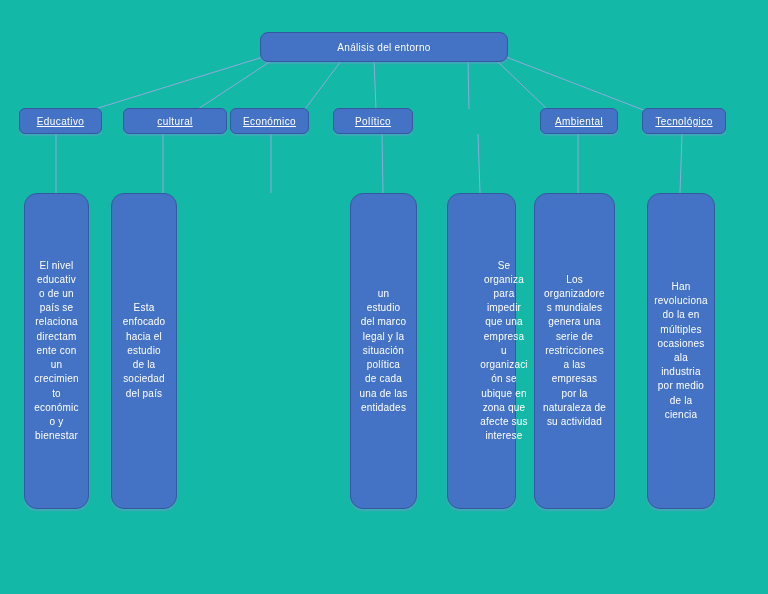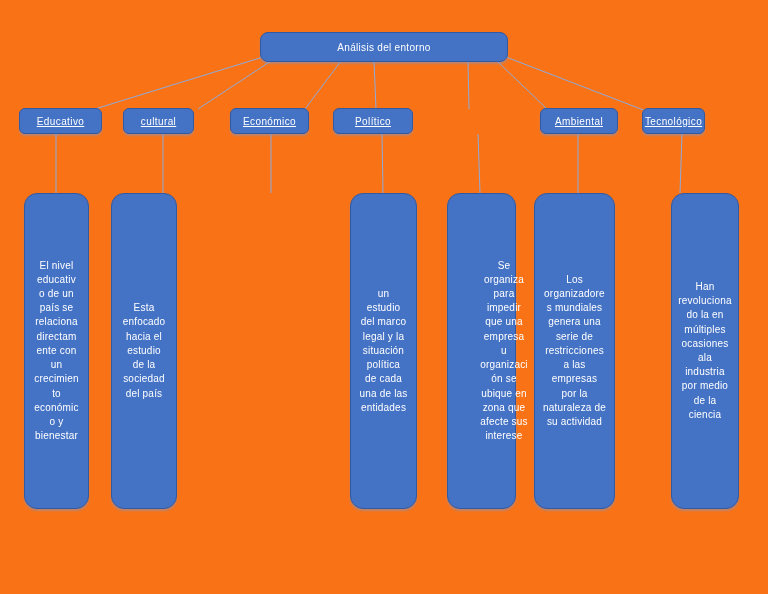--- a/index.html
+++ b/index.html
@@ -1,19 +1,19 @@
 <!DOCTYPE html>
 <html><head>
 <meta charset="utf-8">
 <style>
   html,body{margin:0;padding:0;background:#ffffff;}
   .page{
     position:relative;
     width:768px;height:594px;
-    background:#f97316;
+    background:#14b8a6;
     font-family:"Liberation Sans", sans-serif;
     overflow:hidden;
   }
   svg.connectors{position:absolute;left:0;top:0;width:768px;height:594px;}
   .node{
     position:absolute;
     background:#4472C4;
     border:1px solid #35599f;
     color:#ffffff;
     box-sizing:border-box;
@@ -31,33 +31,33 @@
     border-radius:6px;
     font-size:10px;letter-spacing:0.4px;text-decoration:underline;
   }
   .body-node{
     top:193px;height:316px;
     border-radius:13px;
     font-size:10px;line-height:14.2px;letter-spacing:0.2px;
   }
   .body-node .txt{white-space:pre-line;}
   .h1{left:19px;width:83px;}
-  .h2{left:123px;width:71px;}
+  .h2{left:123px;width:104px;}
   .h3{left:230px;width:79px;}
   .h4{left:333px;width:80px;}
   .h5{left:432px;width:81px;}
   .h6{left:540px;width:78px;}
-  .h7{left:642px;width:63px;justify-content:center;}
+  .h7{left:642px;width:84px;justify-content:center;}
   .b1{left:24px;width:65px;}
   .b2{left:111px;width:66px;justify-content:center;}
   .b3{left:242px;width:56px;}
   .b4{left:350px;width:67px;}
   .b5{left:447px;width:69px;padding-left:45px;}
   .b6{left:534px;width:81px;}
-  .b7{left:647px;width:68px;margin-left:24px;}
+  .b7{left:647px;width:68px;}
 </style>
 </head>
 <body>
 
 <div class="page">
 
   <svg class="connectors" viewBox="0 0 768 594" xmlns="http://www.w3.org/2000/svg">
 
     <g stroke="#8FAADC" stroke-width="1" fill="none">
       <line x1="263" y1="57" x2="95" y2="109"></line>

